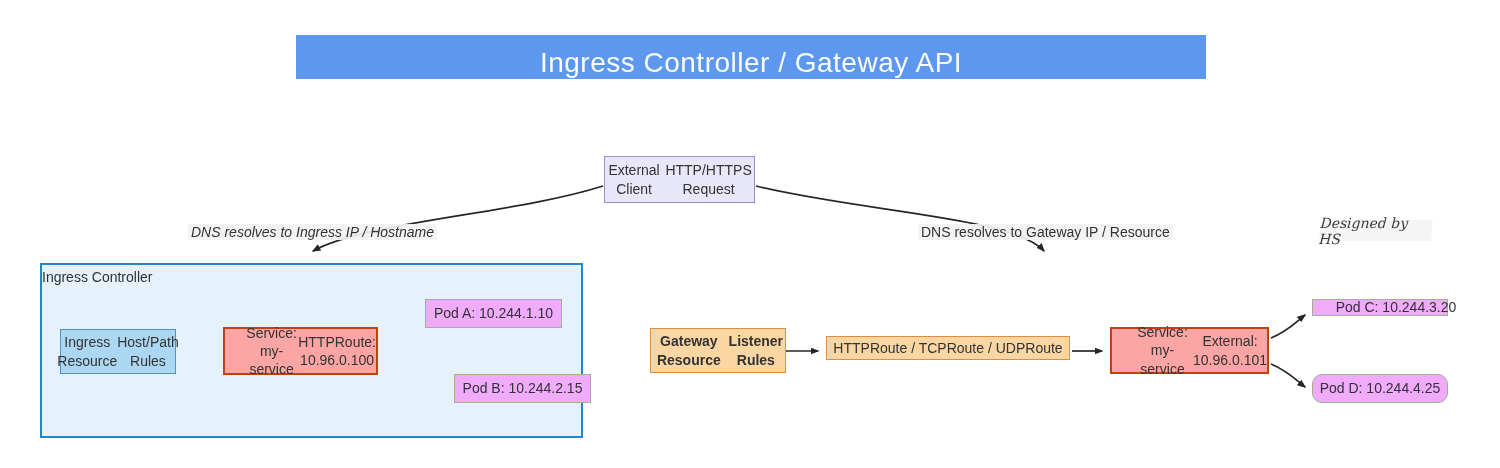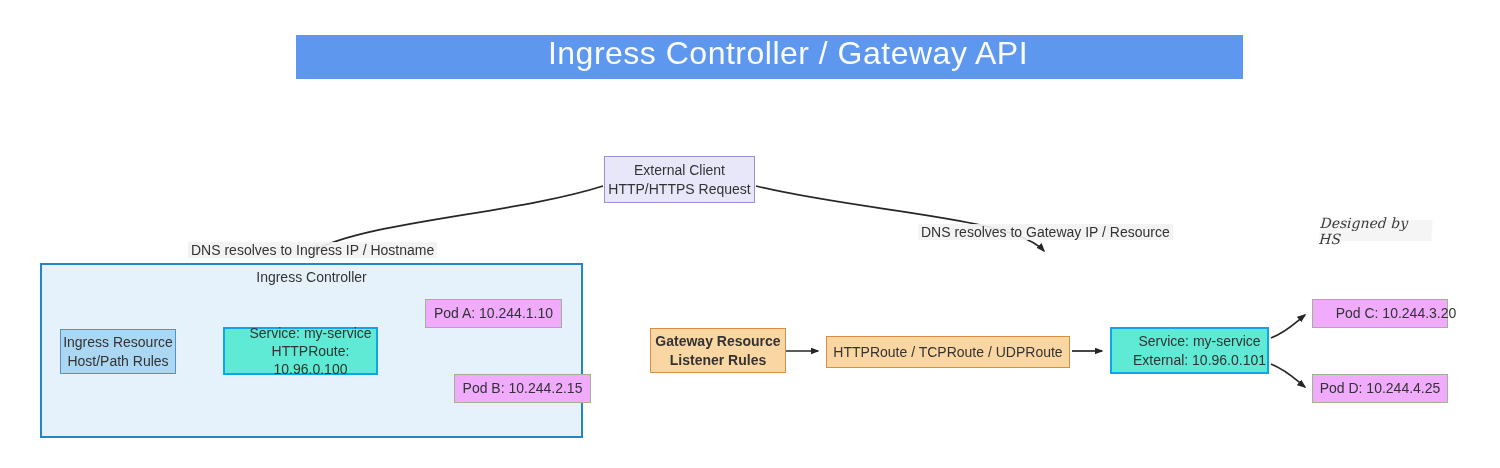--- a/index.html
+++ b/index.html
@@ -10,54 +10,53 @@
     background: #ffffff;
     font-family: "Liberation Sans", sans-serif;
     color: #333333;
     overflow: hidden;
   }
   .title-banner {
     position: absolute;
     left: 296px; top: 35px;
     width: 910px; height: 44px;
     background: #5e97ee;
-    display: flex; align-items: flex-start; justify-content: center;
+    display: flex; align-items: flex-end; justify-content: center;
     color: #fafcff;
-    font-size: 32px;
+    font-size: 28px;
     letter-spacing: 0.5px;
-    padding-left: 37px;
   }
   svg.wires {
     position: absolute; left: 0; top: 0;
     width: 1500px; height: 468px;
     pointer-events: none;
   }
   .node {
     position: absolute;
-    display: flex; flex-direction: column;
+    display: flex; flex-direction: row;
     align-items: center; justify-content: center;
     text-align: center;
     font-size: 14px;
     line-height: 1.3;
     box-sizing: border-box;
   }
   .client-node {
     left: 604px; top: 156px; width: 151px; height: 47px;
     background: #e8e7fa;
     border: 1px solid #9a90d4;
   }
   .edge-label {
     position: absolute;
     font-size: 14px;
     color: #333;
     background: rgba(242,242,242,0.92);
     padding: 0 3px;
     white-space: nowrap;
   }
-  .edge-label.dns-left  { left: 188px;  top: 242px; }
+  .edge-label.dns-left  { left: 188px;  top: 224px; font-style: italic; }
   .edge-label.dns-right { left: 918px;  top: 224px; }
   .credit {
     position: absolute;
     left: 1320px; top: 220px;
     width: 112px; height: 21px;
     font-family: "DejaVu Serif", serif;
     font-style: italic;
     font-size: 14px;
     color: #3b3b3b;
     background: rgba(244,244,244,0.9);
@@ -74,53 +73,53 @@
     border: 2px solid #2386c8;
   }
   .group.gateway {
     left: 627px; top: 263px; width: 851px; height: 175px;
     background: #fdf3e2;
     border: 2px solid #e8821f;
   }
   .group-header {
     position: absolute;
     left: 0; right: 0; top: 4px;
-    text-align: center;
+    text-align: left;
     font-size: 14px;
     line-height: 1.25;
     color: #333;
   }
   .group-header span { display: block; }
   .ingress-resource {
     left: 60px; top: 329px; width: 116px; height: 45px;
     background: #abd7f3;
     border: 1px solid #4f93c9;
   }
   .service-box {
-    background: #5eead4;
-    border: 2px solid #0ea5e9;
+    background: #fca5a5;
+    border: 2px solid #c2410c;
     padding-left: 20px;
   }
   .service-left  { left: 223px; top: 327px; width: 155px; height: 48px; }
   .service-right { left: 1110px; top: 327px; width: 159px; height: 47px; }
   .pod-box {
     background: #f0abfc;
     border: 1px solid #9fb391;
     white-space: nowrap;
   }
   .pod-a { left: 425px;  top: 299px; width: 137px; height: 29px; }
   .pod-b { left: 425px;  top: 374px; width: 137px; height: 29px; margin-left: 29px; }
-  .pod-c { left: 1312px; top: 299px; width: 136px; height: 29px; padding-left: 32px; }
-  .pod-d { left: 1312px; top: 374px; width: 136px; height: 29px; }
+  .pod-c { left: 1312px; top: 299px; width: 136px; height: 17px; padding-left: 32px; }
+  .pod-d { left: 1312px; top: 374px; width: 136px; height: 29px; border-radius: 10px; }
   .orange-box {
     background: #fad6a2;
     border: 1px solid #dd8d3e;
   }
   .gateway-resource { left: 650px; top: 328px; width: 136px; height: 45px; font-weight: bold; }
-  .route-box { left: 826px; top: 336px; width: 244px; height: 32px; white-space: nowrap; }
+  .route-box { left: 826px; top: 336px; width: 244px; height: 24px; white-space: nowrap; }
 </style>
 </head>
 <body>
 
 <div class="canvas">
 
   <div class="title-banner">
     <span>Ingress Controller / Gateway API</span>
   </div>
 

